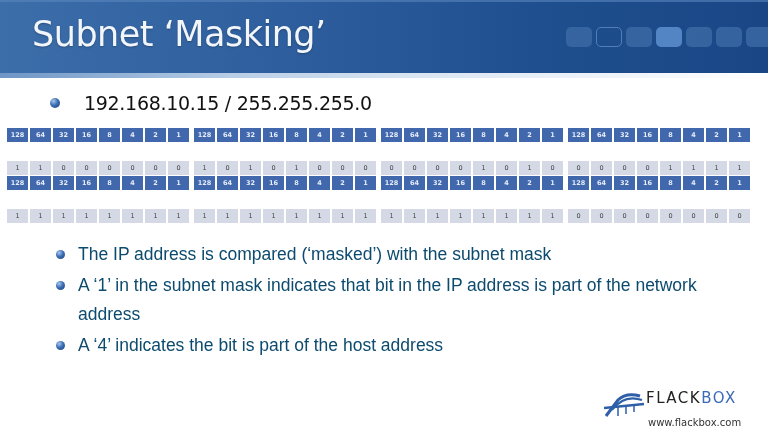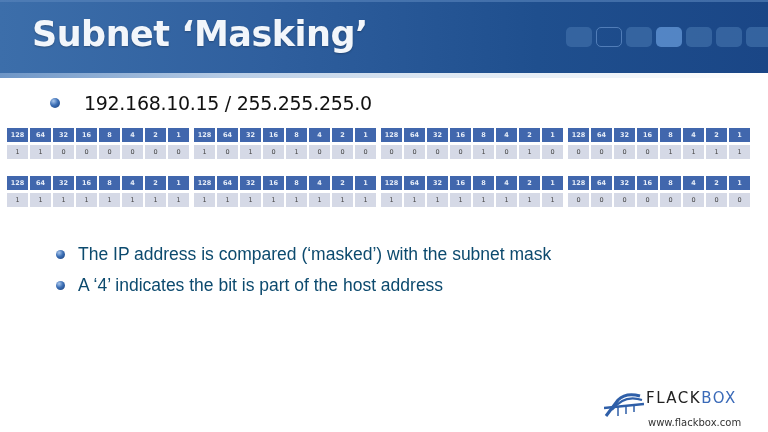--- a/index.html
+++ b/index.html
@@ -18,21 +18,21 @@
       background: #5a86bd; opacity: 0.6;
     }
     .header-strip {
       position: absolute; left: 0; top: 73px; width: 768px; height: 5px;
       background: linear-gradient(90deg, #6d95c6 0%, #b8cde6 30%, #dbe6f2 55%, #ffffff 100%);
     }
     .title {
       position: absolute; left: 32px; top: 14px;
       color: #f2f6fb; font-size: 35px; letter-spacing: -0.5px;
       font-family: "DejaVu Sans", "Liberation Sans", sans-serif;
-      font-weight: bold;
+      font-weight: normal;
       text-shadow: 0 1px 2px rgba(0,0,0,0.25);
       text-align: right;
     }
     .nav-tiles {
       position: absolute; left: 566px; top: 27px; height: 20px;
       display: flex; gap: 4px;
     }
     .tile {
       width: 26px; height: 20px; border-radius: 5px;
       background: #3a68a3; opacity: 0.85;
@@ -51,21 +51,21 @@
     }
     .ip-text {
       margin-left: 24px; font-size: 19px; color: #111;
       font-family: "DejaVu Sans", sans-serif; letter-spacing: -0.3px;
     }
 
     .bit-table {
       position: absolute; left: 7px; width: 743px;
       display: flex; gap: 5px;
     }
-    .octet { display: flex; flex-direction: column; gap: 3px; flex: 1 1 0; }
+    .octet { display: flex; flex-direction: column; gap: 19px; flex: 1 1 0; }
     .octet-row { display: flex; gap: 2px; }
     .cell {
       flex: 1 1 0; height: 14px; display: flex; align-items: center; justify-content: center;
       font-size: 6.5px; font-family: "DejaVu Sans", sans-serif;
     }
     .cell.hdr { background: #4167ad; color: #e6edf8; font-weight: bold; }
     .cell.val { background: #d5d9e6; color: #444; height: 14px; }
 
     .bullets {
       position: absolute; left: 56px; top: 240px; width: 680px;
@@ -297,20 +297,24 @@
         <div class="cell val">0</div>
         <div class="cell val">0</div>
       </div>
     </div>
   </div>
 
 <ul class="bullets">
   <li>
     <span class="bullet"></span>
     <span>The IP address is compared (‘masked’) with the subnet mask</span>
+  </li>
+  <li>
+    <span class="bullet"></span>
+    <span>A ‘1’ in the subnet mask indicates that bit in the IP address is part of the network address</span>
   </li>
   <li>
     <span class="bullet"></span>
     <span>A ‘4’ indicates the bit is part of the host address</span>
   </li>
 </ul>
 
 <div class="logo">
   <svg class="logo-mark" viewBox="0 0 40 28">
     <path d="M2 26 L14 10 Q22 2 36 6" stroke="#2f5fa8" stroke-width="3" fill="none"></path>

